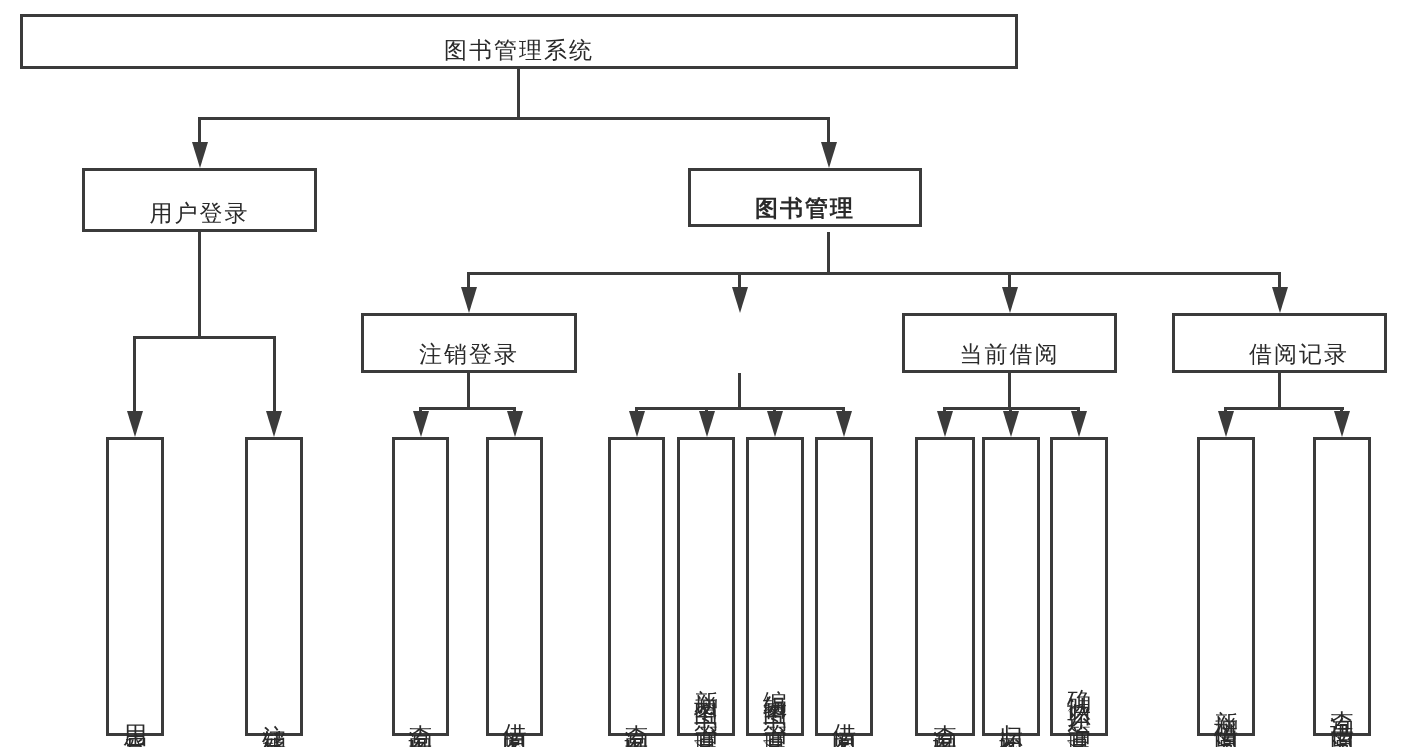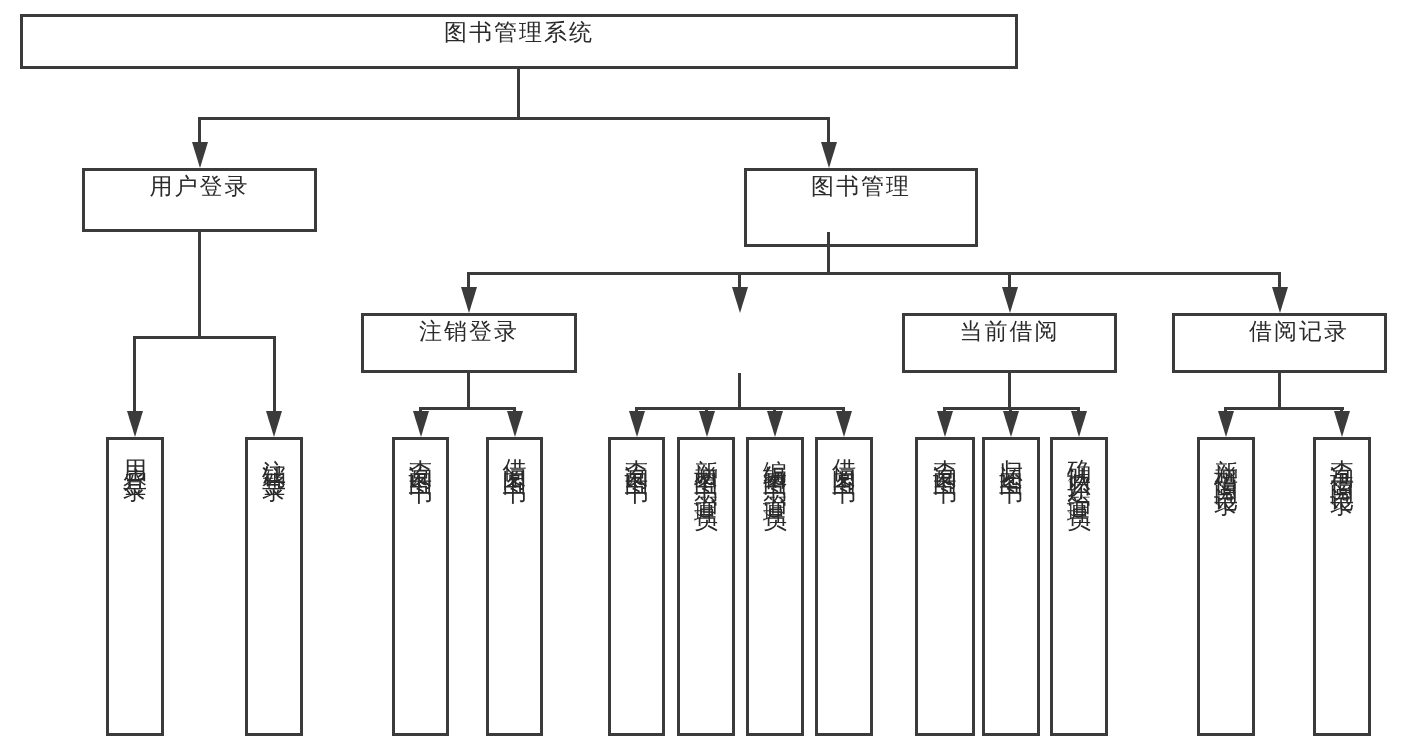--- a/index.html
+++ b/index.html
@@ -13,21 +13,21 @@
     height: 747px;
     background: #ffffff;
     overflow: hidden;
   }
   .box {
     position: absolute;
     box-sizing: border-box;
     border: 3px solid #3b3b3b;
     background: #ffffff;
     display: flex;
-    align-items: flex-start;
+    align-items: flex-end;
     justify-content: center;
     color: #2a2a2a;
   }
   .hlabel {
     font-size: 23px;
     letter-spacing: 2px;
     white-space: nowrap;
   }
   .leaf {
     
@@ -74,21 +74,21 @@
   <div class="vline" style="left:517px; top:69px; width:3px; height:51px;"></div>
   <div class="hline" style="left:198px; top:117px; width:632px; height:3px;"></div>
   <div class="vline" style="left:198px; top:117px; width:3px; height:25px;"></div>
   <div class="arrowhead" style="left:192px; top:142px;"></div>
   <div class="vline" style="left:827px; top:117px; width:3px; height:25px;"></div>
   <div class="arrowhead" style="left:821px; top:142px;"></div>
 
   <div class="box" style="left:82px; top:168px; width:235px; height:64px;">
     <span class="hlabel">用户登录</span>
   </div>
-  <div class="box" style="left:744px; top:168px; width:234px; height:79px;">
+  <div class="box" style="left:688px; top:168px; width:234px; height:59px;font-weight:bold;">
     <span class="hlabel">图书管理</span>
   </div>
 
   <div class="vline" style="left:198px; top:232px; width:3px; height:107px;"></div>
   <div class="hline" style="left:133px; top:336px; width:143px; height:3px;"></div>
   <div class="vline" style="left:133px; top:336px; width:3px; height:75px;"></div>
   <div class="arrowhead" style="left:127px; top:411px;"></div>
   <div class="vline" style="left:273px; top:336px; width:3px; height:75px;"></div>
   <div class="arrowhead" style="left:266px; top:411px;"></div>
 

